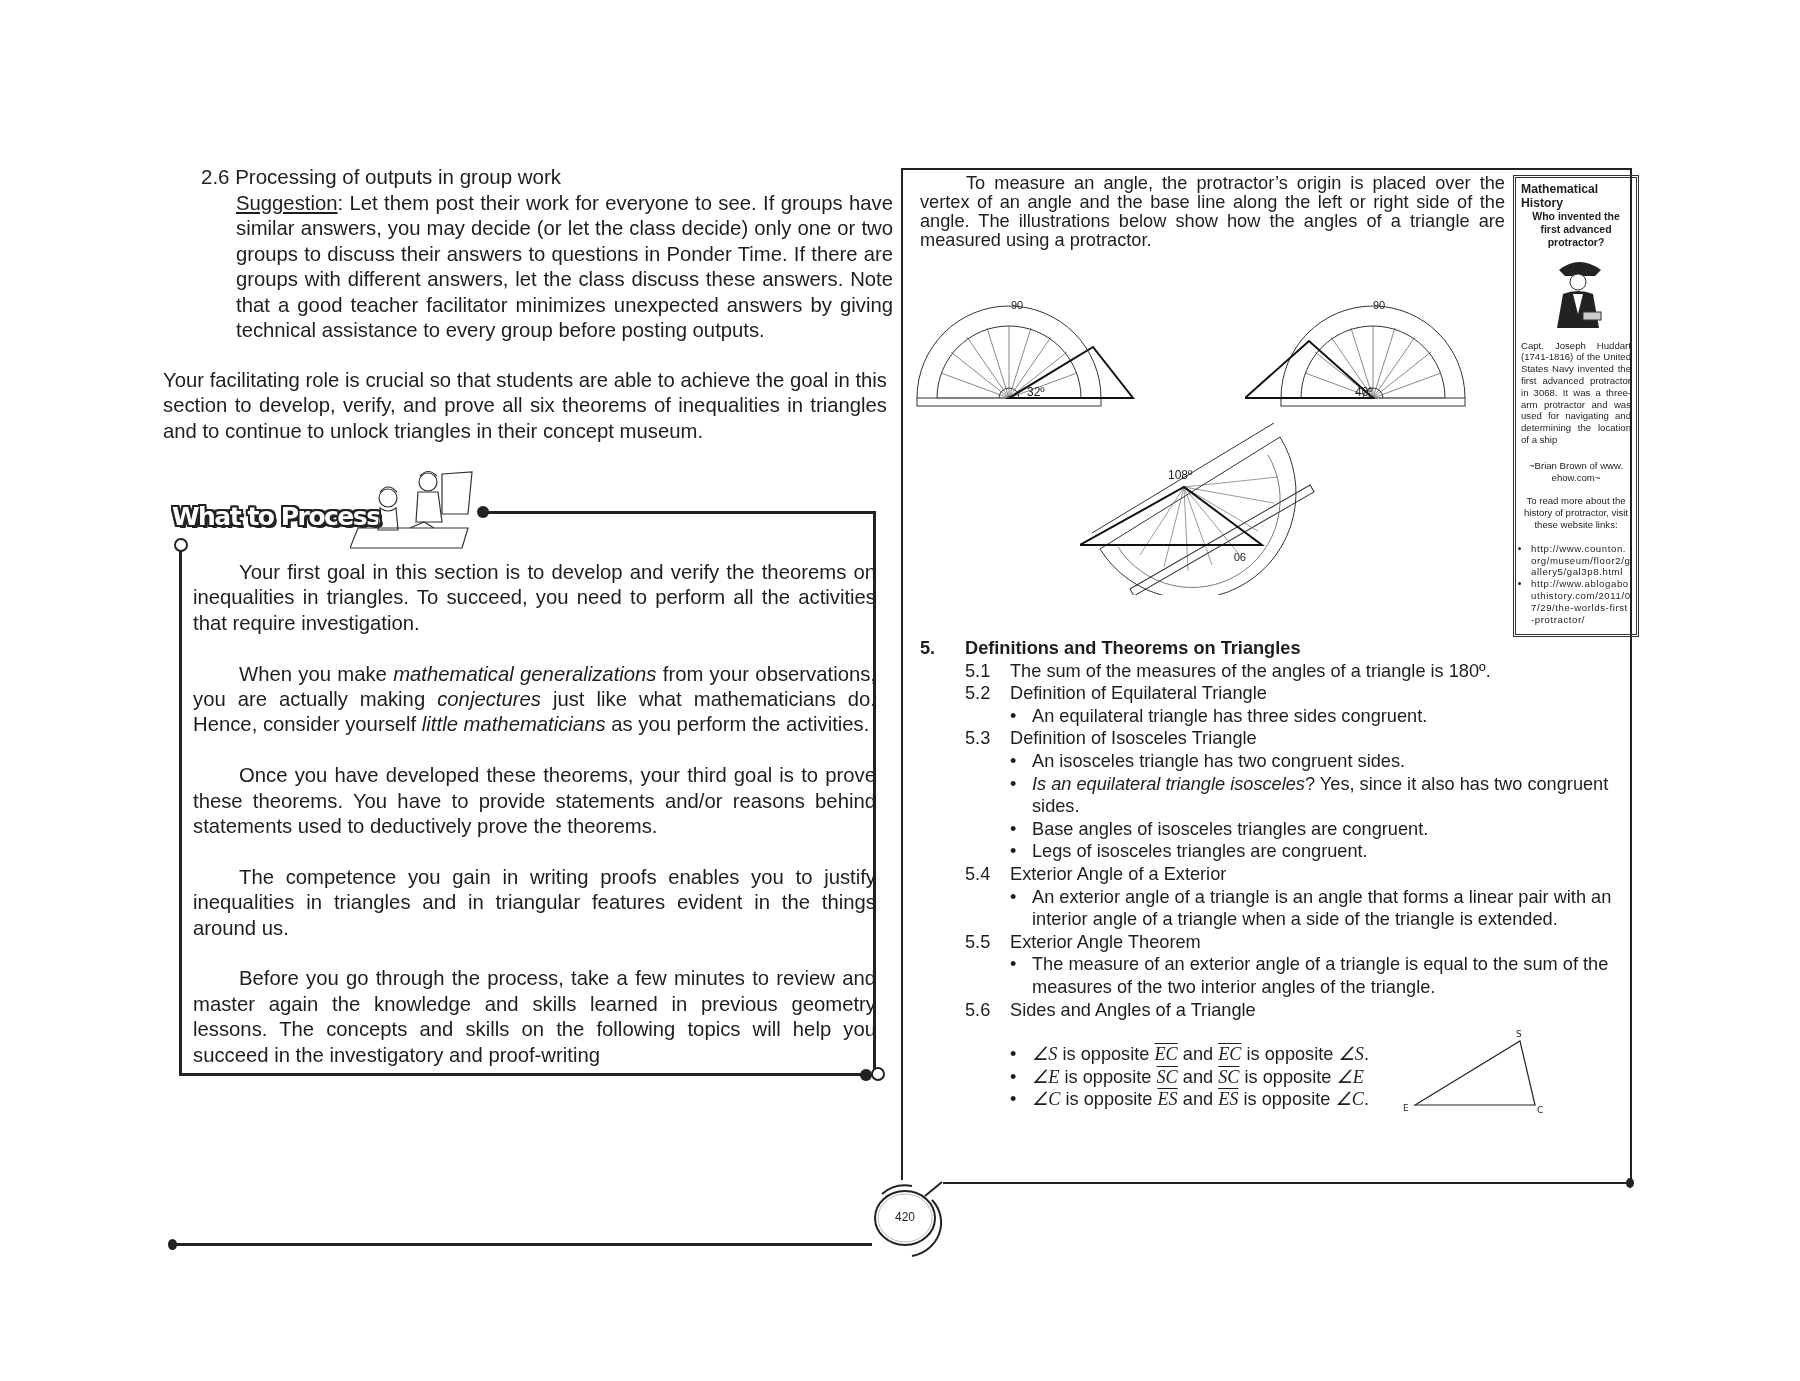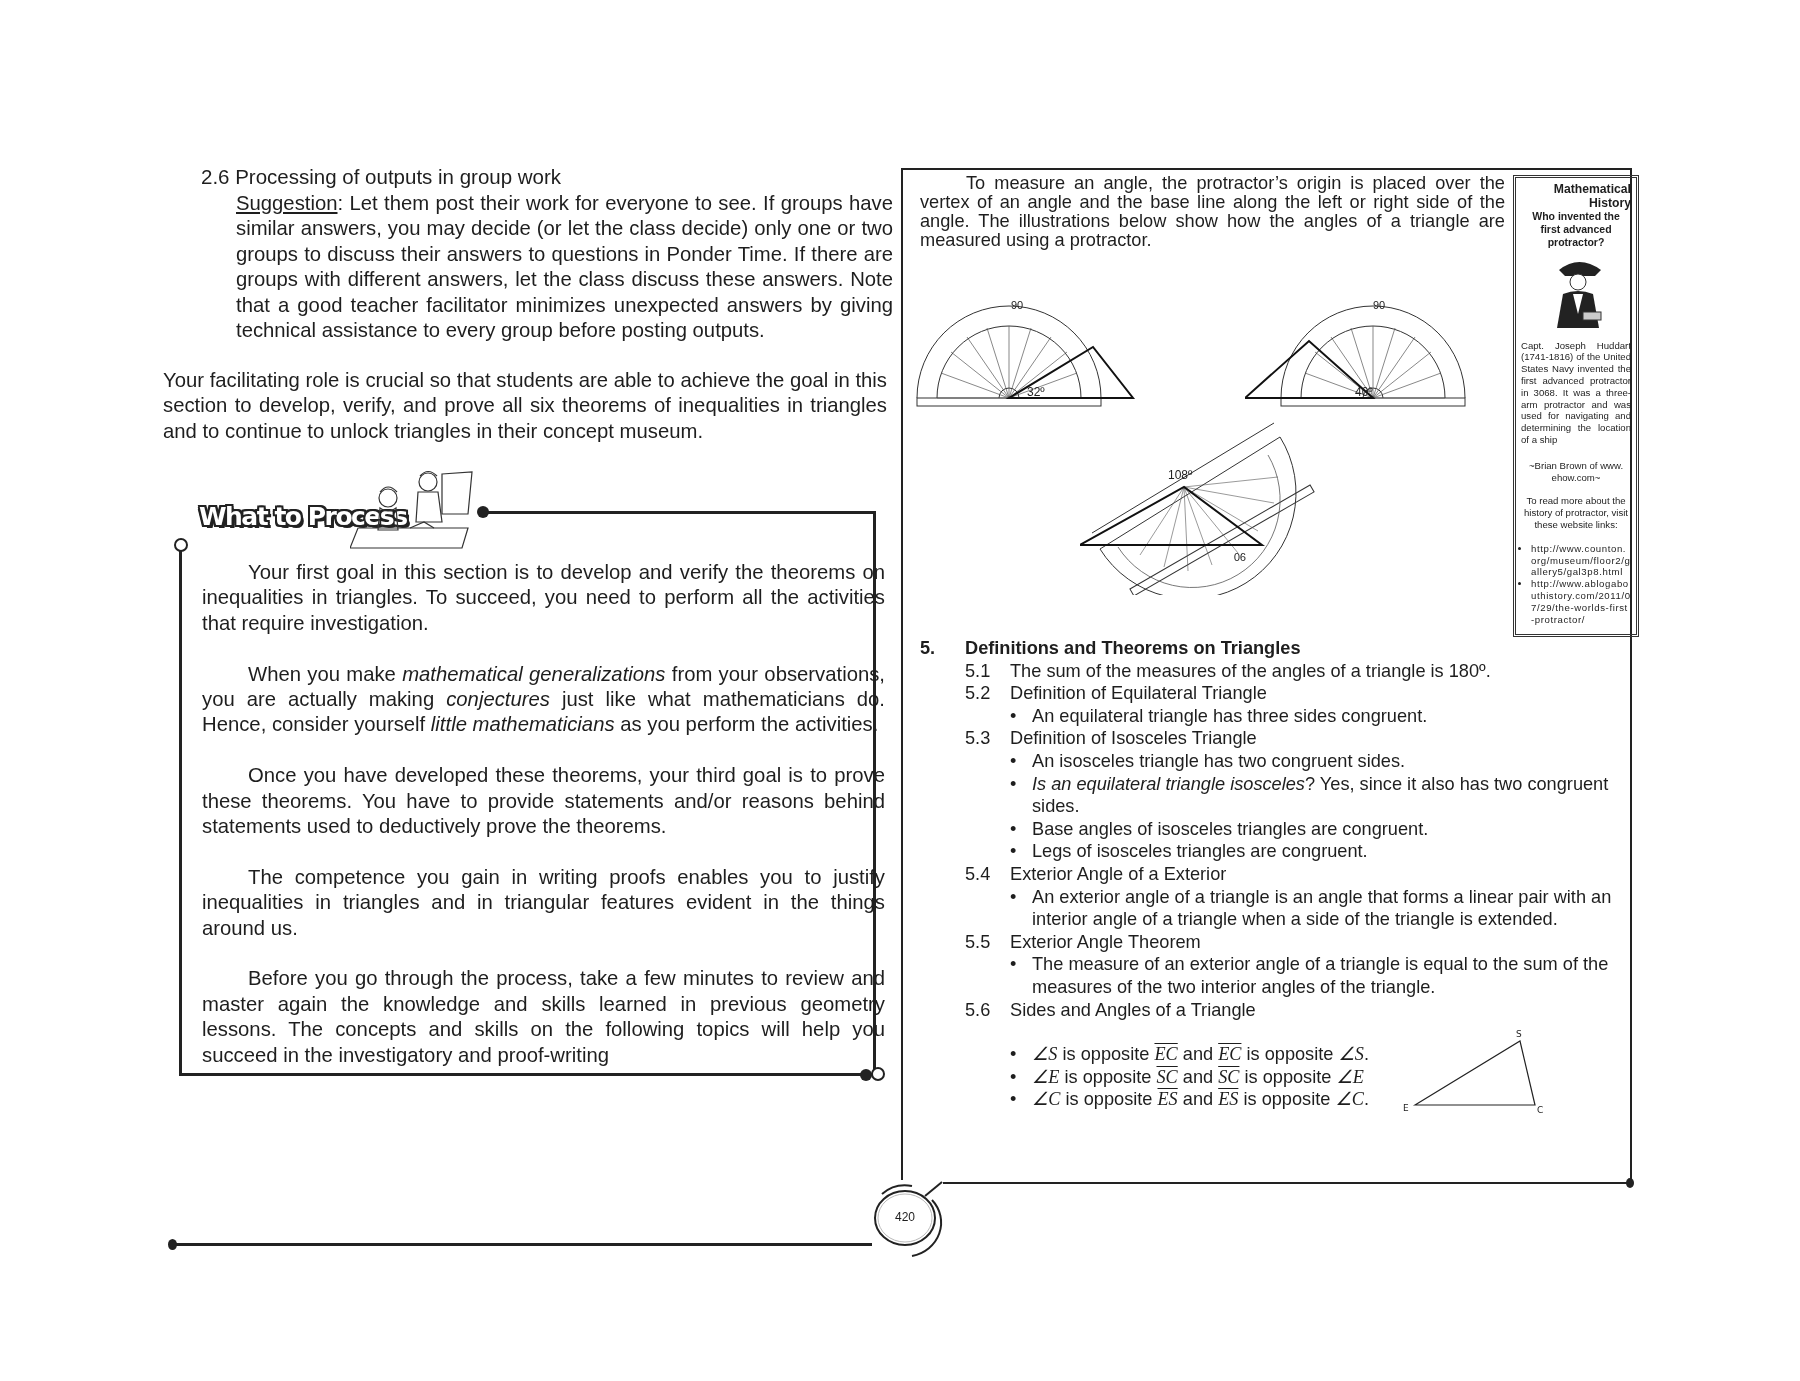--- a/index.html
+++ b/index.html
@@ -11,27 +11,27 @@
   .indent { text-indent:46px; }
   p { margin:0; }
   #heading-26 { left:201px; top:165px; font-weight:normal; font-size:20.5px; font-family:"Liberation Sans", sans-serif; }
   #suggestion { left:236px; top:191px; width:657px; }
   #suggestion .u { text-decoration:underline; }
   #facilitating { left:163px; top:368px; width:724px; }
   
   .frame-line { position:absolute; background:#222; }
   #wtp-title { left:172px; top:502px; font-family:"DejaVu Sans", sans-serif; font-weight:900; font-size:25px;
                color:#fff; letter-spacing:-1.5px;
-               text-shadow: -2px -2px 0 #222, 2px -2px 0 #222, -2px 2px 0 #222, 2px 2px 0 #222, 0 2px 0 #222, 2px 0 0 #222, -2px 0 0 #222, 0 -2px 0 #222, 3px 3px 0 #222; margin-left: 27px; }
-  #wtp-box { left:202px; top:560px; width:683px; }
+               text-shadow: -2px -2px 0 #222, 2px -2px 0 #222, -2px 2px 0 #222, 2px 2px 0 #222, 0 2px 0 #222, 2px 0 0 #222, -2px 0 0 #222, 0 -2px 0 #222, 3px 3px 0 #222; }
+  #wtp-box { left:193px; top:560px; width:683px; }
   #wtp-box p { margin-bottom:25.4px; }
   
   #measure { left:920px; top:174px; width:585px; }
   #history-box { left:1513px; top:175px; width:126px; height:462px; border:3px double #333; padding:4px 5px; box-sizing:border-box; font-size:9.6px; line-height:11.8px; }
-  #history-box .hb-title { text-align:right; font-weight:bold; font-size:12.2px; line-height:14px; }
+  #history-box .hb-title { text-align:left; font-weight:bold; font-size:12.2px; line-height:14px; }
   #history-box .hb-sub { text-align:center; font-weight:bold; font-size:10.5px; line-height:13.2px; }
   #history-box .hb-body { text-align:justify; margin-top:6px; }
   #history-box .hb-center { text-align:center; margin-top:14px; }
   #history-box ul { margin:12px 0 0 0; padding-left:10px; }
   #history-box li { word-break:break-all; text-align:justify; letter-spacing:0.6px; }
   #defs { left:920px; top:637px; width:700px; }
   .def-head { font-weight:bold; }
   .row { display:flex; font-size:18.2px; line-height:22.6px; }
   .num { width:45px; flex:none; }
   .sub-num { width:45px; flex:none; margin-left:45px; }

